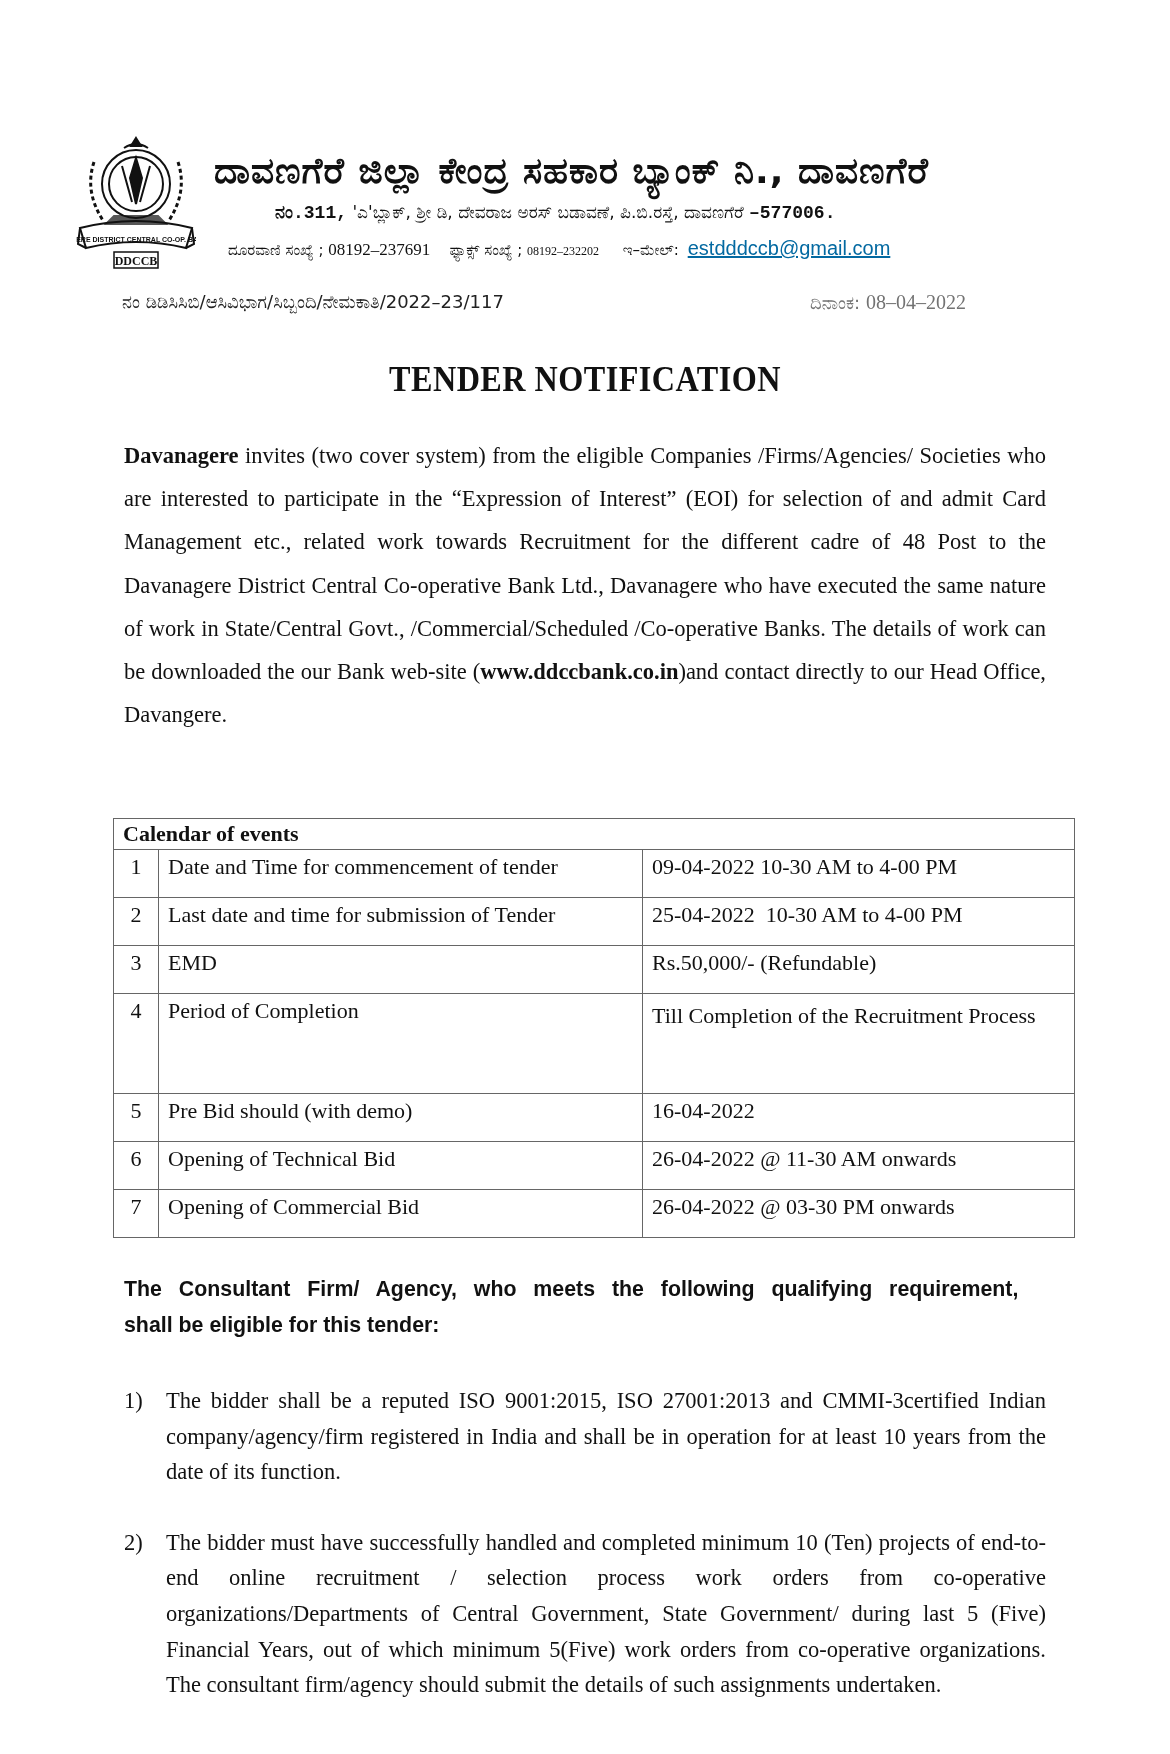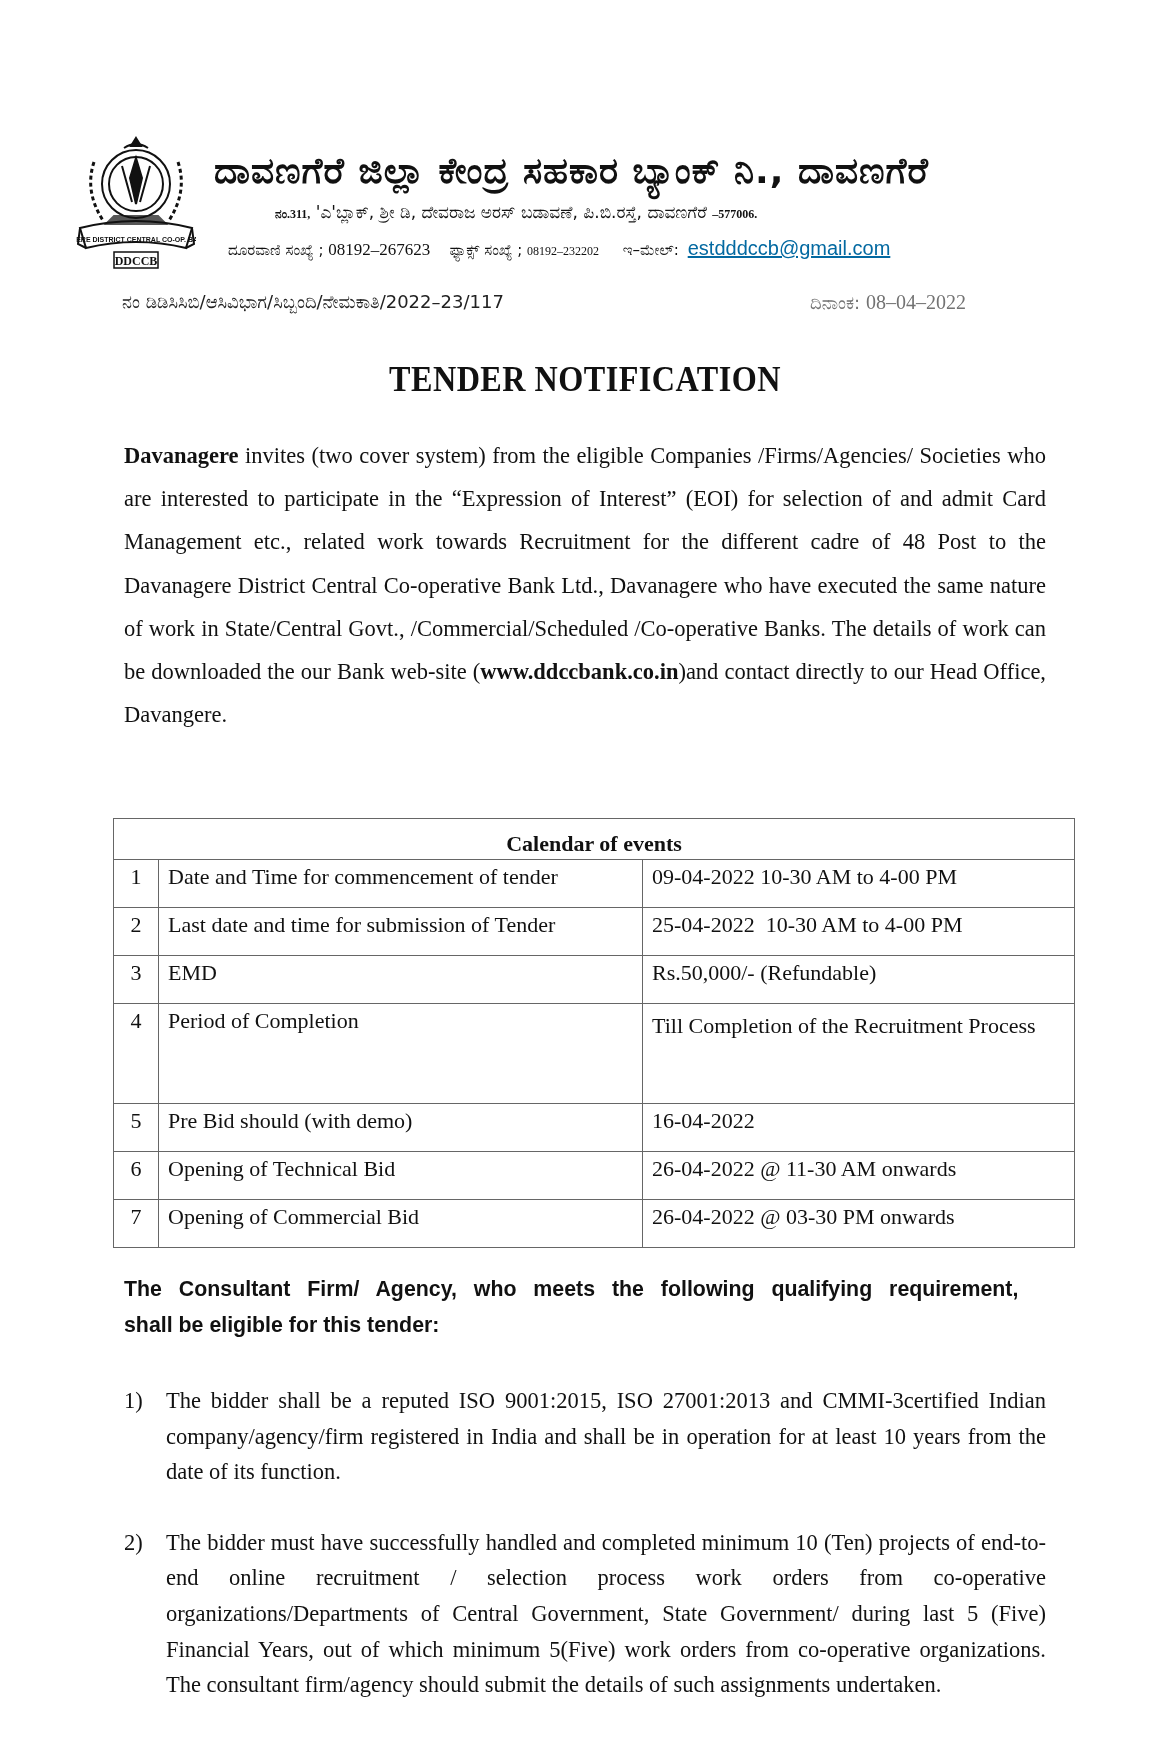--- a/index.html
+++ b/index.html
@@ -1,32 +1,32 @@
 <!DOCTYPE html>
 <html><head>
 <meta charset="utf-8">
 <style>
   html, body { margin:0; padding:0; background:#ffffff; }
   body { width:1170px; height:1754px; position:relative; overflow:hidden; color:#111; font-family:"Liberation Serif", "DejaVu Serif", serif; }
   .abs { position:absolute; white-space:nowrap; }
   #logo { position:absolute; left:76px; top:132px; width:120px; height:140px; }
   .kn-title { left:214px; top:150px; font-size:36px; font-weight:bold; letter-spacing:1px; font-family:"DejaVu Sans", sans-serif; }
   .kn-addr { left:275px; top:202px; font-size:17px; font-family:"DejaVu Sans", sans-serif; }
-  .kn-addr b { font-family:Liberation Serif, serif; font-size:12px; }
+  .kn-addr b { font-family:Liberation Mono, monospace; font-size:18px; }
   .kn-phone { left:228px; top:237px; font-size:15px; font-family:"DejaVu Sans", sans-serif; }
   .email { color:#0369a1; text-decoration:underline; font-family:"Liberation Sans", sans-serif; font-size:20px; margin-left:4px; }
   .ref { left:122px; top:291px; font-size:18px; font-family:"DejaVu Sans", sans-serif; color:#222; }
   .date { left:810px; top:291px; font-size:18px; font-family:"DejaVu Sans", sans-serif; color:#737373; }
   .title { left:0; width:1170px; text-align:center; top:360px; font-size:35px; font-weight:bold; letter-spacing:0.5px; transform:scaleX(0.92); transform-origin:585px 0; }
   .para { position:absolute; left:124px; width:922px; top:434px; font-size:22.5px; line-height:43.2px; text-align:justify; }
   .para .indent { display:inline-block; width:138px; }
   .para .first { text-align-last:justify; display:block; }
   table.cal { position:absolute; left:113px; top:818px; width:962px; border-collapse:collapse; font-size:22px; }
   table.cal td, table.cal th { border:1.5px solid #666; vertical-align:top; padding:4px 9px 0 9px; }
-  table.cal th { font-weight:bold; text-align:center; height:28px; padding-top:12px; }
+  table.cal th { font-weight:bold; text-align:left; height:28px; padding-top:2px; }
   table.cal td.num { width:36px; text-align:center; padding-left:4px; padding-right:4px; }
   table.cal td.evt { width:465px; }
   table.cal tr.r { height:48px; }
   table.cal tr.r4 { height:100px; }
   table.cal td.val4 { text-align:justify; text-align-last:left; line-height:43px; padding-top:0; }
   .qhead { position:absolute; left:124px; top:1271px; width:922px; font-family:"Liberation Sans", sans-serif; font-weight:bold; font-size:22px; line-height:36px; text-align:justify; transform:scaleX(0.97); transform-origin:0 0; }
   .qhead .l1 { display:block; text-align-last:justify; }
   ol.req { position:absolute; left:124px; top:1383px; width:922px; margin:0; padding:0; list-style:none; font-size:22.5px; line-height:35.6px; }
   ol.req li { position:relative; padding-left:42px; text-align:justify; margin-bottom:35px; }
   ol.req li .n { position:absolute; left:0; top:0; }
@@ -53,21 +53,21 @@
 </svg>
 
 <div class="abs kn-title">ದಾವಣಗೆರೆ ಜಿಲ್ಲಾ ಕೇಂದ್ರ ಸಹಕಾರ ಬ್ಯಾಂಕ್ ನಿ., ದಾವಣಗೆರೆ</div>
 <div class="abs kn-addr">
   <b>ನಂ.311,</b>
   <span>'ಎ'ಬ್ಲಾಕ್, ಶ್ರೀ ಡಿ, ದೇವರಾಜ ಅರಸ್ ಬಡಾವಣೆ, ಪಿ.ಬಿ.ರಸ್ತೆ, ದಾವಣಗೆರೆ</span>
   <b>–577006.</b>
 </div>
 <div class="abs kn-phone">
   <span>ದೂರವಾಣಿ ಸಂಖ್ಯೆ ;</span>
-  <span style="font-family:'Liberation Serif',serif;font-size:17px;">08192–267623</span>
+  <span style="font-family:'Liberation Serif',serif;font-size:17px;">08192–237691</span>
   &nbsp;&nbsp;
   <span>ಫ್ಯಾಕ್ಸ್ ಸಂಖ್ಯೆ ;</span>
   <span style="font-family:'Liberation Serif',serif;font-size:12px;">08192–232202</span>
   &nbsp;&nbsp;&nbsp;
   <span>ಇ–ಮೇಲ್:</span>
   <a class="email">estdddccb@gmail.com</a>
 </div>
 
 <div class="abs ref">ನಂ ಡಿಡಿಸಿಸಿಬಿ/ಆಸಿವಿಭಾಗ/ಸಿಬ್ಬಂದಿ/ನೇಮಕಾತಿ/2022–23/117</div>
 <div class="abs date">

